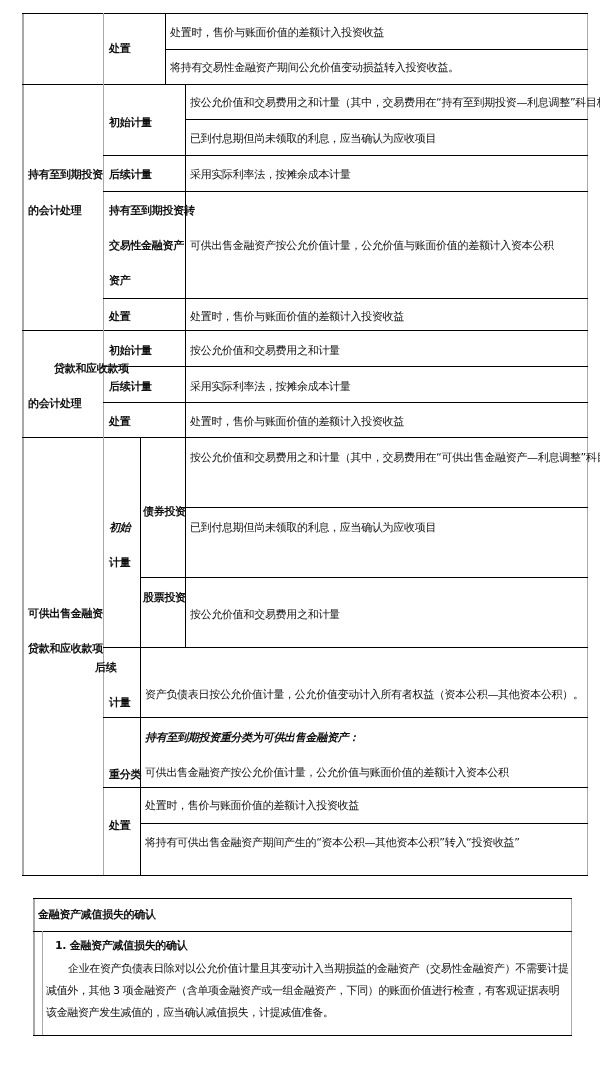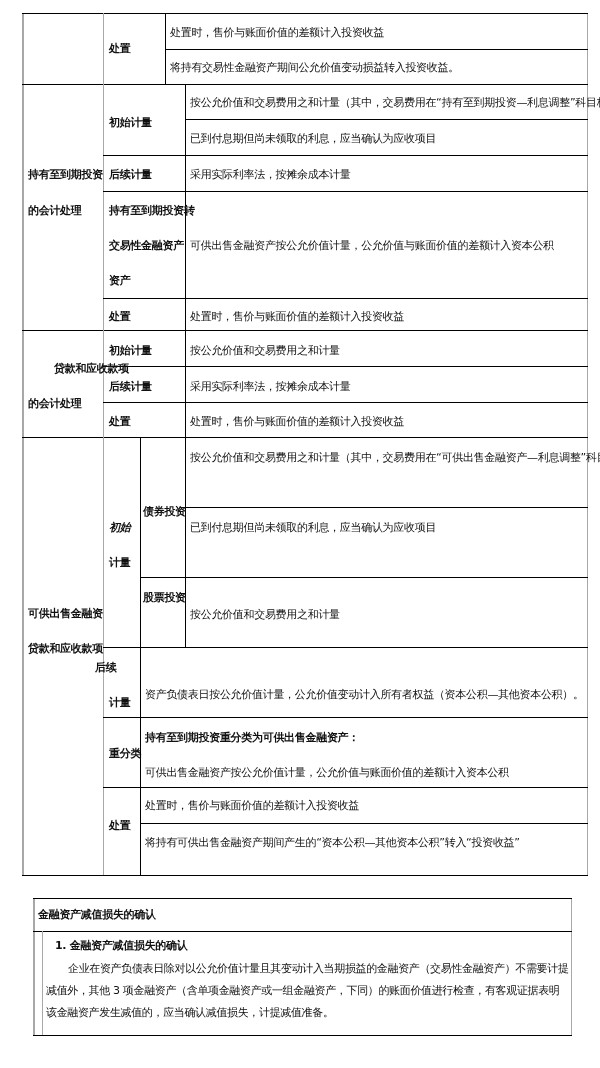--- a/index.html
+++ b/index.html
@@ -91,22 +91,22 @@
   <div class="txt" style="left:190px;top:451px;">按公允价值和交易费用之和计量（其中，交易费用在“可供出售金融资产—利息调整”科目核算</div>
   <div class="txt" style="left:190px;top:521px;">已到付息期但尚未领取的利息，应当确认为应收项目</div>
 
   <div class="txt b" style="left:143px;top:591px;">股票投资</div>
   <div class="txt" style="left:190px;top:608px;">按公允价值和交易费用之和计量</div>
 
   <div class="txt b" style="left:95px;top:661px;">后续</div>
   <div class="txt b" style="left:109px;top:696px;">计量</div>
   <div class="txt" style="left:145px;top:688px;">资产负债表日按公允价值计量，公允价值变动计入所有者权益（资本公积—其他资本公积）。</div>
 
-  <div class="txt b" style="left:109px;top:747px;">重分类</div>
-  <div class="txt b" style="left:145px;top:731px;">持有至到期投资重分类为可供出售金融资产：</div>
+  <div class="txt b" style="left:109px;top:768px;">重分类</div>
+  <div class="txt b" style="left:145px;top:731px;font-style:italic;">持有至到期投资重分类为可供出售金融资产：</div>
   <div class="txt" style="left:145px;top:766px;">可供出售金融资产按公允价值计量，公允价值与账面价值的差额计入资本公积</div>
 
   <div class="txt b" style="left:109px;top:819px;">处置</div>
   <div class="txt" style="left:145px;top:799px;">处置时，售价与账面价值的差额计入投资收益</div>
   <div class="txt" style="left:145px;top:836px;">将持有可供出售金融资产期间产生的“资本公积—其他资本公积”转入“投资收益”</div>
 </div>
 
 <div>
   <div class="gl" style="left:33px;top:898px;height:138px;"></div>
   <div class="gr" style="left:571px;top:898px;height:138px;"></div>

